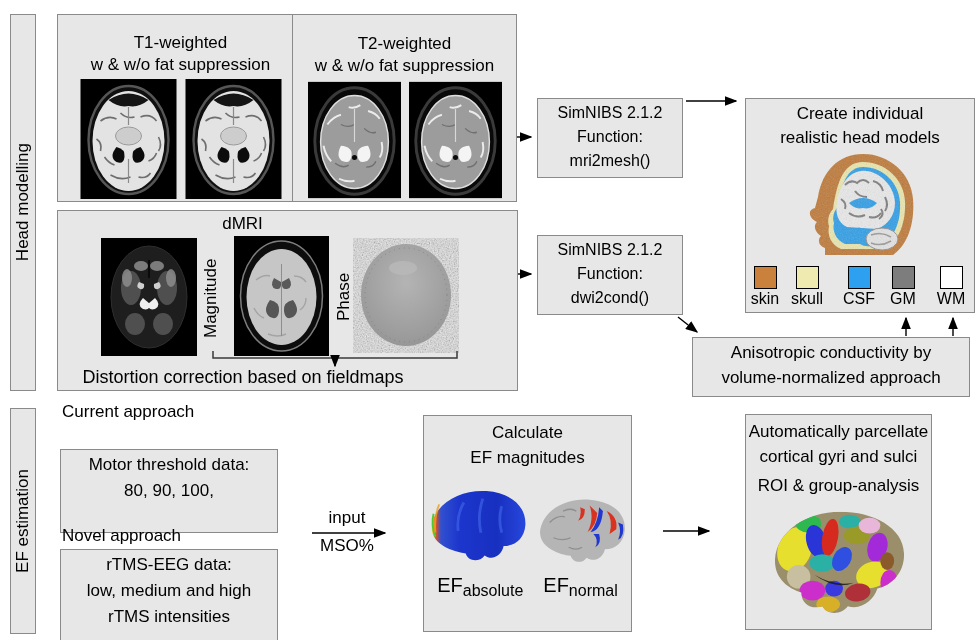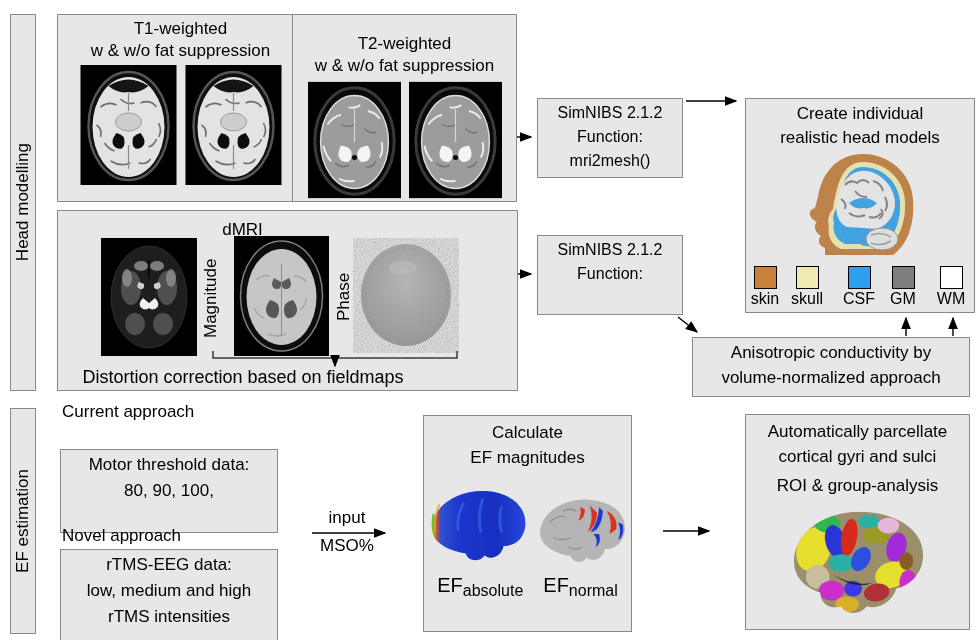--- a/index.html
+++ b/index.html
@@ -151,21 +151,21 @@
     </defs>
   </svg>
 
   <div class="box vbar" style="left:10px;top:14px;width:26px;height:377px;">
     <span class="vtext">Head modelling</span>
   </div>
   <div class="box vbar" style="left:10px;top:408px;width:26px;height:226px;">
     <span class="vtext">EF estimation</span>
   </div>
 
-  <div class="box" style="left:57px;top:14px;width:247px;height:188px;padding-top:3px;">
+  <div class="box" style="left:57px;top:14px;width:247px;height:188px;padding-top:17px;">
     <div class="t17">T1-weighted</div>
     <div class="t17">w &amp; w/o fat suppression</div>
     <div class="imgrow">
       <svg class="mri" width="97" height="120" viewBox="0 0 96 120">
           <use href="#t1s"></use>
         </svg>
       <svg class="mri" width="97" height="120" viewBox="0 0 96 120">
           <use href="#t1s"></use>
         </svg>
     </div>
@@ -178,21 +178,21 @@
       <svg class="mri" width="93" height="120" viewBox="0 0 96 120">
           <use href="#t2s"></use>
         </svg>
       <svg class="mri" width="93" height="120" viewBox="0 0 96 120">
           <use href="#t2s"></use>
         </svg>
     </div>
   </div>
 
   <div class="box" style="left:57px;top:210px;width:461px;height:181px;">
-    <div class="t17" style="position:absolute;left:0;right:110px;top:8px;margin-left:20px;">dMRI</div>
+    <div class="t17" style="position:absolute;left:0;right:110px;top:2px;margin-left:20px;">dMRI</div>
     <svg class="mri" style="position:absolute;left:43px;top:27px;" width="96" height="118" viewBox="0 0 96 118">
         <use href="#dwis"></use>
       </svg>
     <span class="vsmall" style="left:143px;top:27px;height:120px;">Magnitude</span>
     <svg class="mri" style="position:absolute;left:176px;top:25px;" width="95" height="120" viewBox="0 0 95 120">
         <use href="#mags"></use>
       </svg>
     <span class="vsmall" style="left:276px;top:30px;height:112px;">Phase</span>
     <svg class="mri" style="position:absolute;left:295px;top:27px;" width="106" height="115" viewBox="0 0 106 115">
         <use href="#phs"></use>
@@ -202,20 +202,21 @@
 
   <div class="box t16" style="left:537px;top:98px;width:146px;height:80px;padding-top:2px;">
     <div>SimNIBS 2.1.2</div>
     <div>Function:</div>
     <div>mri2mesh()</div>
   </div>
 
   <div class="box t16" style="left:537px;top:235px;width:146px;height:80px;padding-top:2px;">
     <div>SimNIBS 2.1.2</div>
     <div>Function:</div>
+    <div>dwi2cond()</div>
   </div>
 
   <div class="box" style="left:745px;top:98px;width:230px;height:215px;padding-top:3px;">
     <div class="t17" style="line-height:24px;">Create individual</div>
     <div class="t17" style="line-height:24px;">realistic head models</div>
     <svg width="152" height="112" viewBox="0 0 150 112" style="margin-top:1px;">
       <defs>
           <clipPath id="headClip">
             <path d="M78,3 C104,3 126,22 128,48 C130,74 122,94 108,104 L40,104 L40,97 C34,95 32,89 36,85 C30,81 28,75 32,71 C24,67 22,59 30,57 L33,46 C37,20 54,3 78,3 Z"></path>
           </clipPath>
@@ -317,21 +318,21 @@
           <path d="M62,42 q6,6 2,14 q7,-4 4,-14 z"></path>
         </g>
       </svg>
     </div>
     <div class="ef-labels">
       <span><span class="ef-base">EF</span><span class="ef-sub">absolute</span></span>
       <span><span class="ef-base">EF</span><span class="ef-sub">normal</span></span>
     </div>
   </div>
 
-  <div class="box" style="left:745px;top:414px;width:225px;height:216px;padding-top:4px;">
+  <div class="box" style="left:745px;top:414px;width:187px;height:216px;padding-top:4px;">
     <div class="t17 lh25">Automatically parcellate</div>
     <div class="t17 lh25">cortical gyri and sulci</div>
     <div class="t17 lh25" style="margin-top:4px;">ROI &amp; group-analysis</div>
     <svg width="152" height="126" viewBox="0 0 150 128" style="margin-top:2px;">
       <defs>
           <clipPath id="parClip">
             <path d="M10,60 C12,32 42,12 76,12 C110,12 140,28 141,54 C142,72 130,86 114,90 C110,102 98,112 84,108 C78,116 64,118 58,108 C46,112 36,104 37,94 C24,90 9,80 10,60 Z"></path>
           </clipPath>
         </defs>
       <g clip-path="url(#parClip)">

